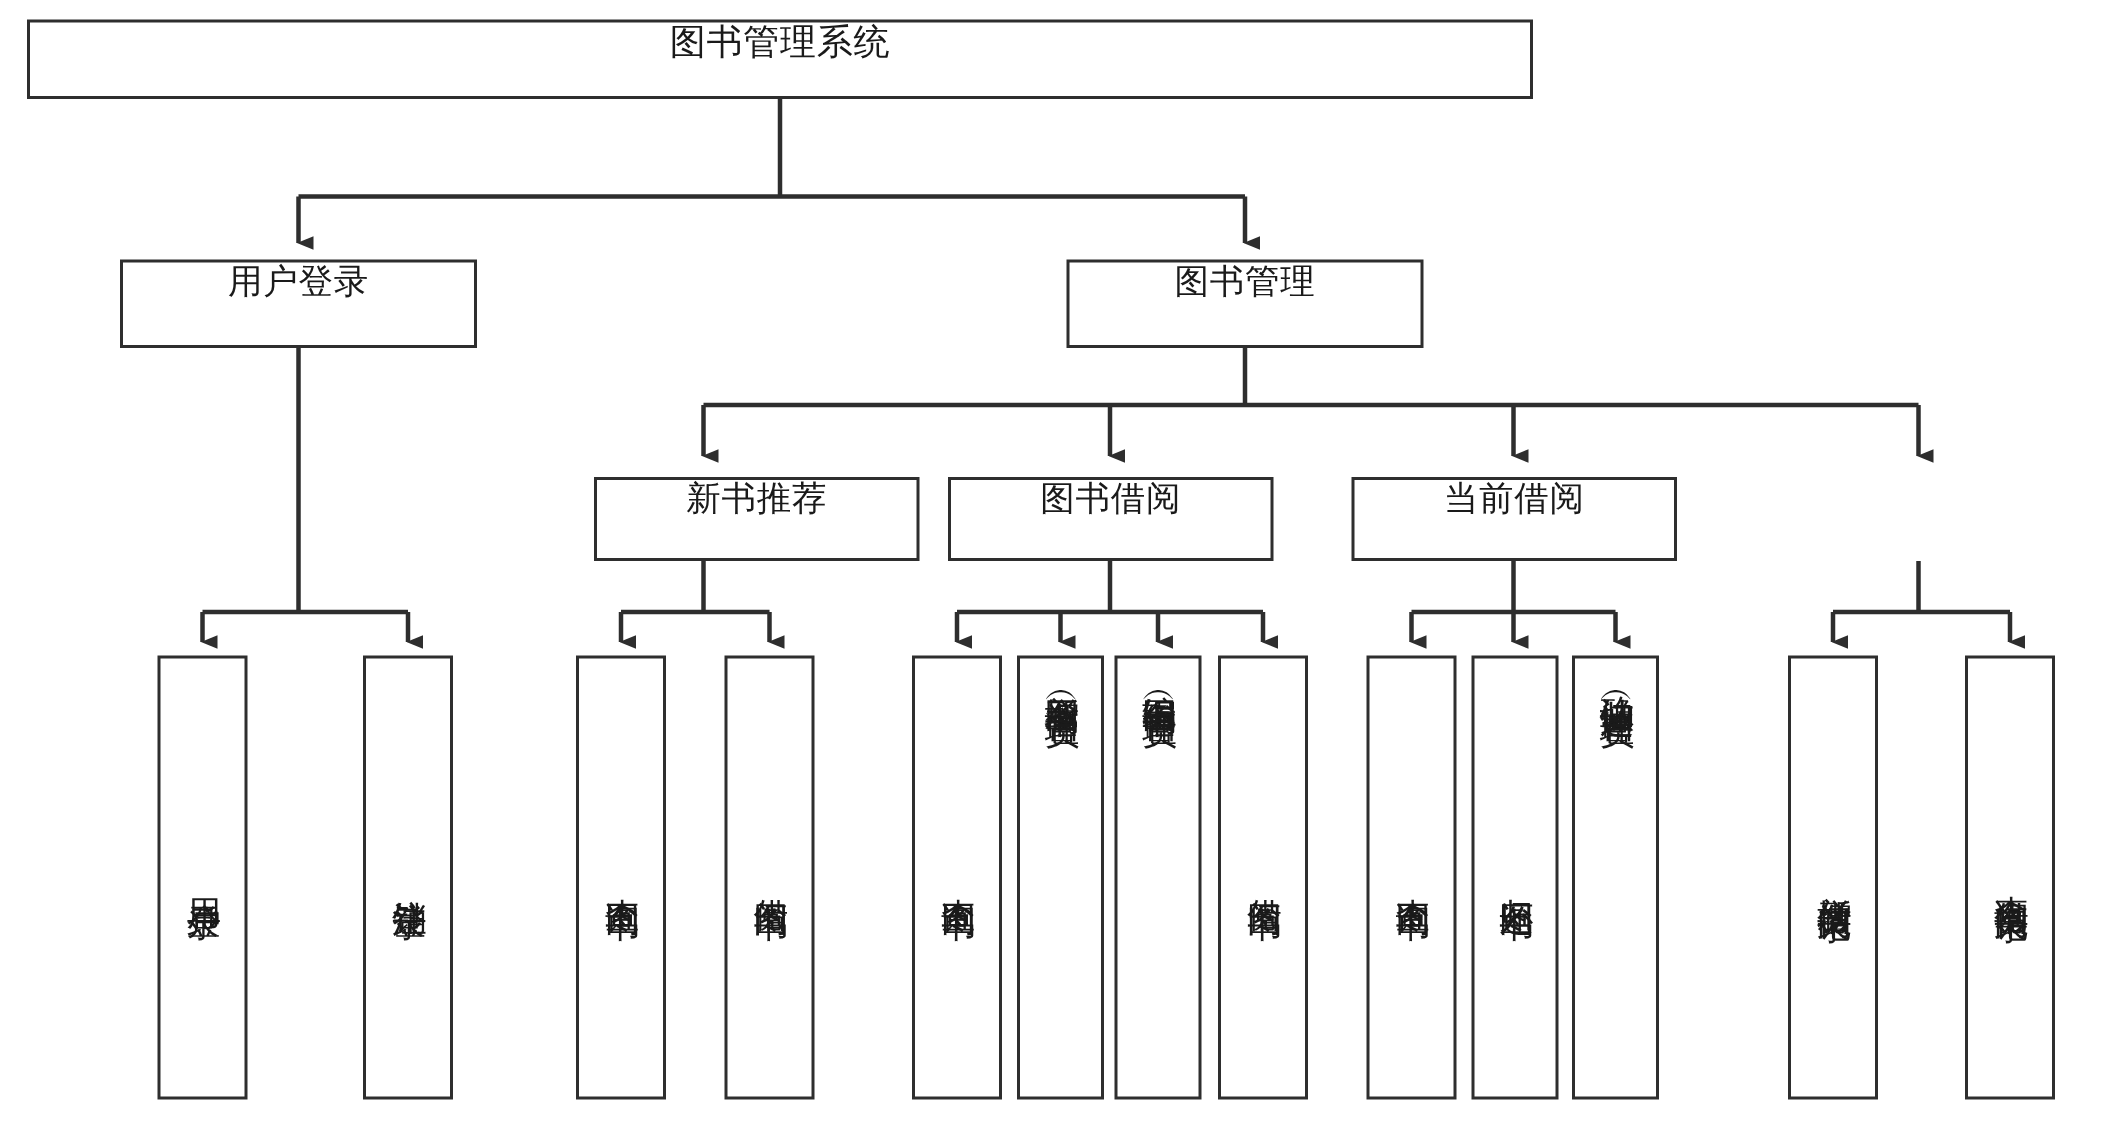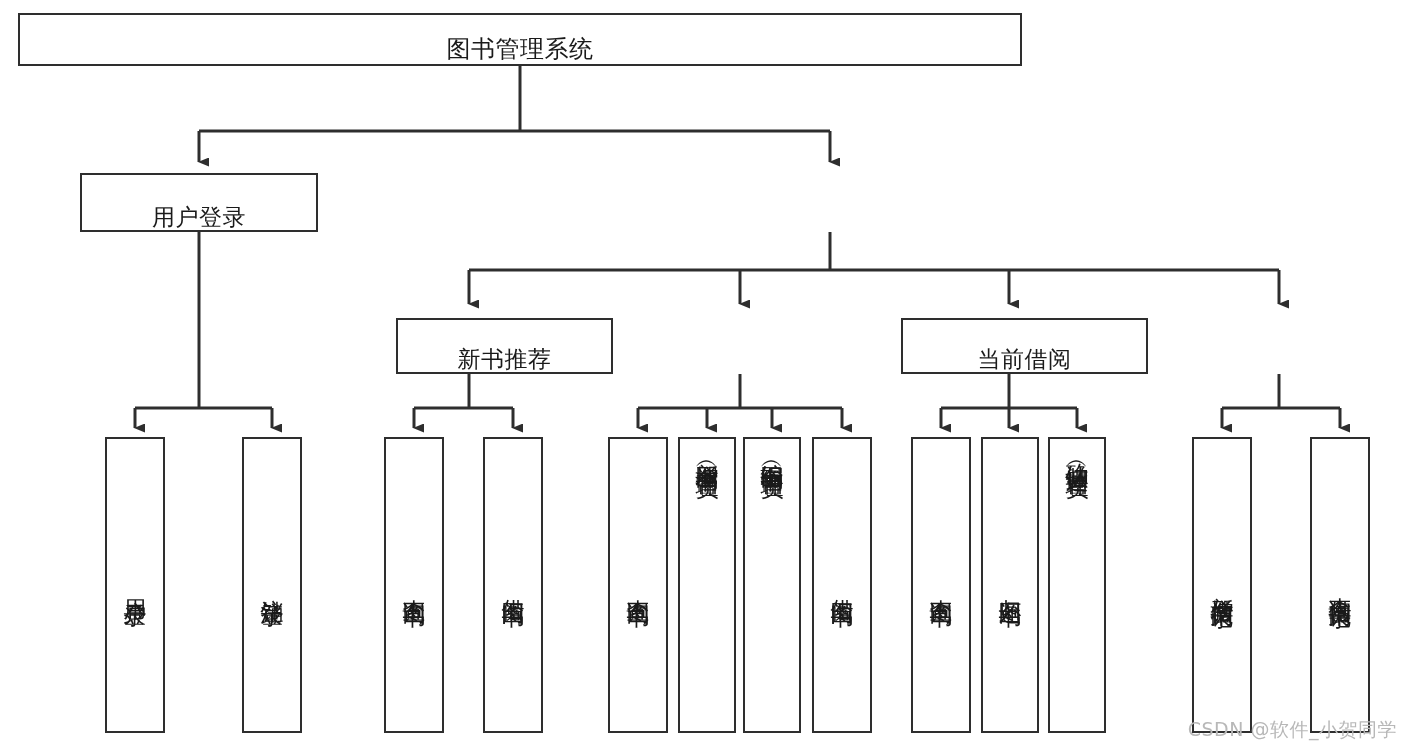--- a/index.html
+++ b/index.html
@@ -25,21 +25,21 @@
     width: 1405px;
     height: 747px;
     pointer-events: none;
   }
   .node {
     position: absolute;
     box-sizing: border-box;
     border: 2.5px solid #2e2e2e;
     background: #ffffff;
     display: flex;
-    align-items: flex-end;
+    align-items: flex-start;
     justify-content: center;
     color: #1a1a1a;
   }
   .node-label {
     display: block;
     line-height: 1.15;
     letter-spacing: 0.5px;
     white-space: nowrap;
   }
   
@@ -136,25 +136,31 @@
     </g>
   </svg>
 
   <div class="node h root" style="left:18px; top:13px; width:1004px; height:53px;">
     <span class="node-label">图书管理系统</span>
   </div>
 
   <div class="node h" style="left:80px; top:173px; width:238px; height:59px;">
     <span class="node-label">用户登录</span>
   </div>
+  <div class="node h" style="left:711px; top:173px; width:238px; height:59px;">
+    <span class="node-label">图书管理</span>
+  </div>
 
   <div class="node h" style="left:361px; top:318px; width:217px; height:56px;margin-left:35px;">
     <span class="node-label">新书推荐</span>
   </div>
-  <div class="node h" style="left:901px; top:318px; width:247px; height:56px;">
+  <div class="node h" style="left:632px; top:318px; width:217px; height:56px;">
+    <span class="node-label">图书借阅</span>
+  </div>
+  <div class="node h" style="left:901px; top:318px; width:217px; height:56px;">
     <span class="node-label">当前借阅</span>
   </div>
 
   <div class="node v center" style="left:105px; top:437px; width:60px; height:296px;">
     <span class="node-label">用户登录</span>
   </div>
   <div class="node v center" style="left:242px; top:437px; width:60px; height:296px;">
     <span class="node-label">注销登录</span>
   </div>
 
@@ -188,15 +194,14 @@
     <span class="node-label">确认归还（管理员）</span>
   </div>
 
   <div class="node v center" style="left:1192px; top:437px; width:60px; height:296px;">
     <span class="node-label">新增借阅记录</span>
   </div>
   <div class="node v center" style="left:1310px; top:437px; width:60px; height:296px;">
     <span class="node-label">查询借阅记录</span>
   </div>
 
-  <div id="watermark">CSDN @软件_小贺同学</div>
 
 </div>
 
 </body></html>

